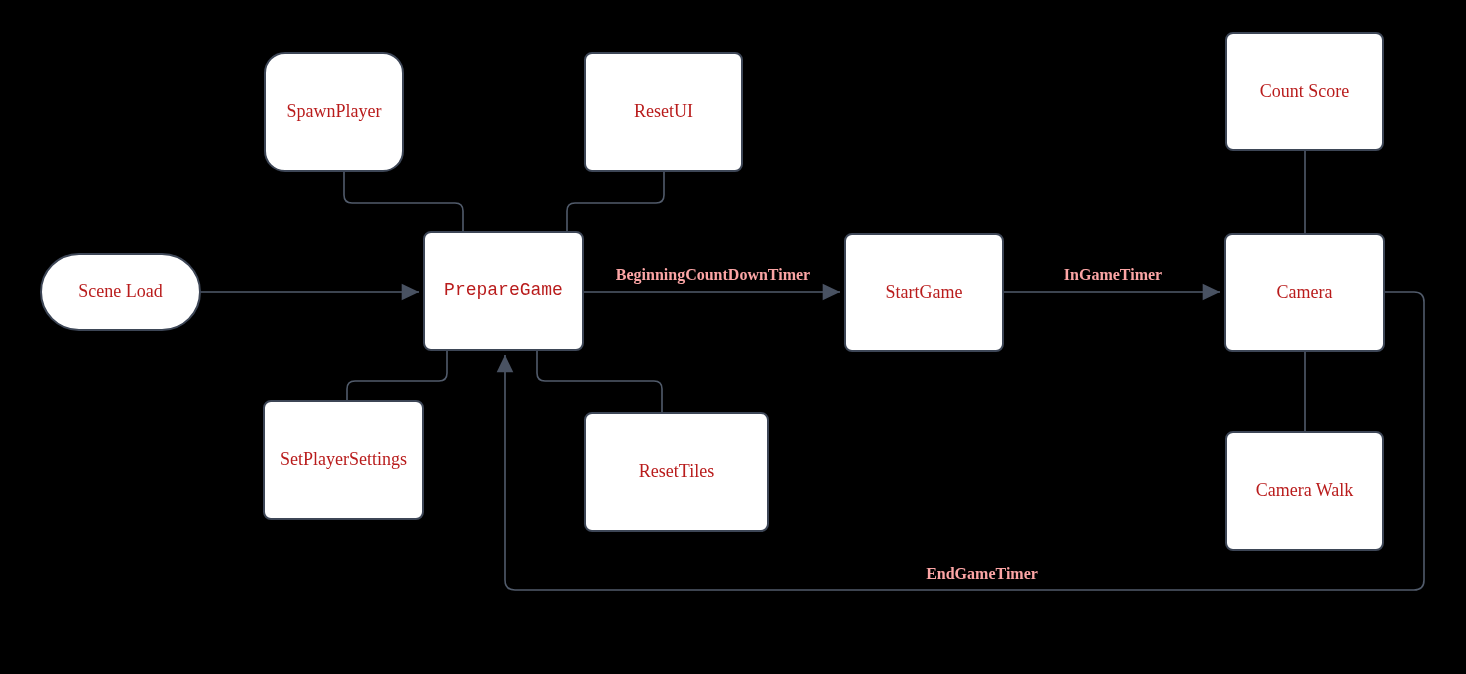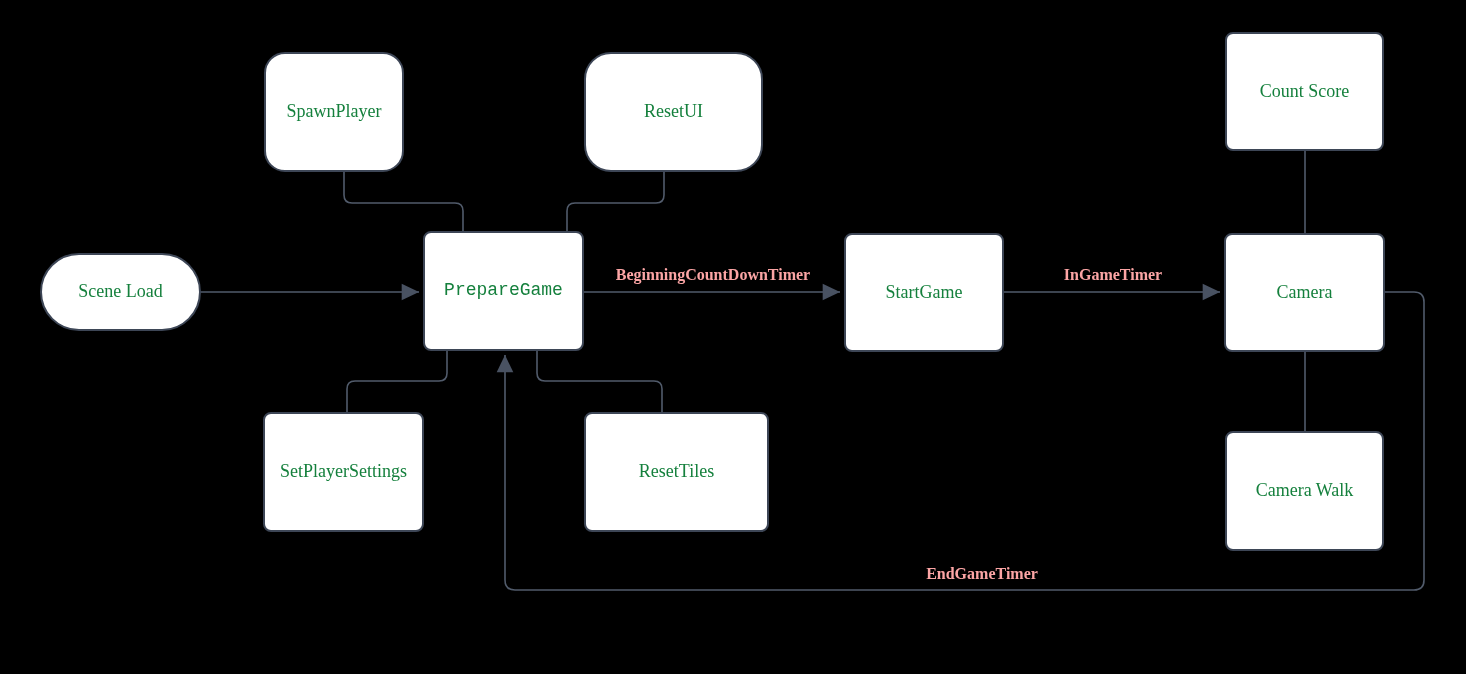--- a/index.html
+++ b/index.html
@@ -25,34 +25,34 @@
   .node {
     position: absolute;
     box-sizing: border-box;
     background: #ffffff;
     border: 2px solid #3d4656;
     border-radius: 8px;
     display: flex;
     align-items: center;
     justify-content: center;
     text-align: center;
-    color: #15803d;
+    color: #b91c1c;
     font-size: 18px;
     line-height: 1.2;
   }
   .node.stadium { border-radius: 39px; }
 
   #n-scene-load          { left: 40px;   top: 253px; width: 161px; height: 78px;  }
   #n-spawn-player        { left: 264px;  top: 52px;  width: 140px; height: 120px; border-radius: 21px; }
-  #n-reset-ui            { left: 584px;  top: 52px;  width: 179px; height: 120px; border-radius: 27px; }
+  #n-reset-ui            { left: 584px;  top: 52px;  width: 159px; height: 120px; }
   #n-prepare-game        { left: 423px;  top: 231px; width: 161px; height: 120px; font-family: Liberation Mono, monospace; }
   #n-start-game          { left: 844px;  top: 233px; width: 160px; height: 119px; }
   #n-end-game            { left: 1224px; top: 233px; width: 161px; height: 119px; }
   #n-count-score         { left: 1225px; top: 32px;  width: 159px; height: 119px; }
-  #n-set-player-settings { left: 263px;  top: 412px; width: 161px; height: 120px; }
+  #n-set-player-settings { left: 263px;  top: 400px; width: 161px; height: 120px; }
   #n-reset-tiles         { left: 584px;  top: 412px; width: 185px; height: 120px; }
   #n-camera-walk         { left: 1225px; top: 431px; width: 159px; height: 120px; align-items: center; }
 
   .edge-label {
     position: absolute;
     transform: translate(-50%, -50%);
     color: #fca5a5;
     font-weight: bold;
     font-size: 16px;
     white-space: nowrap;

